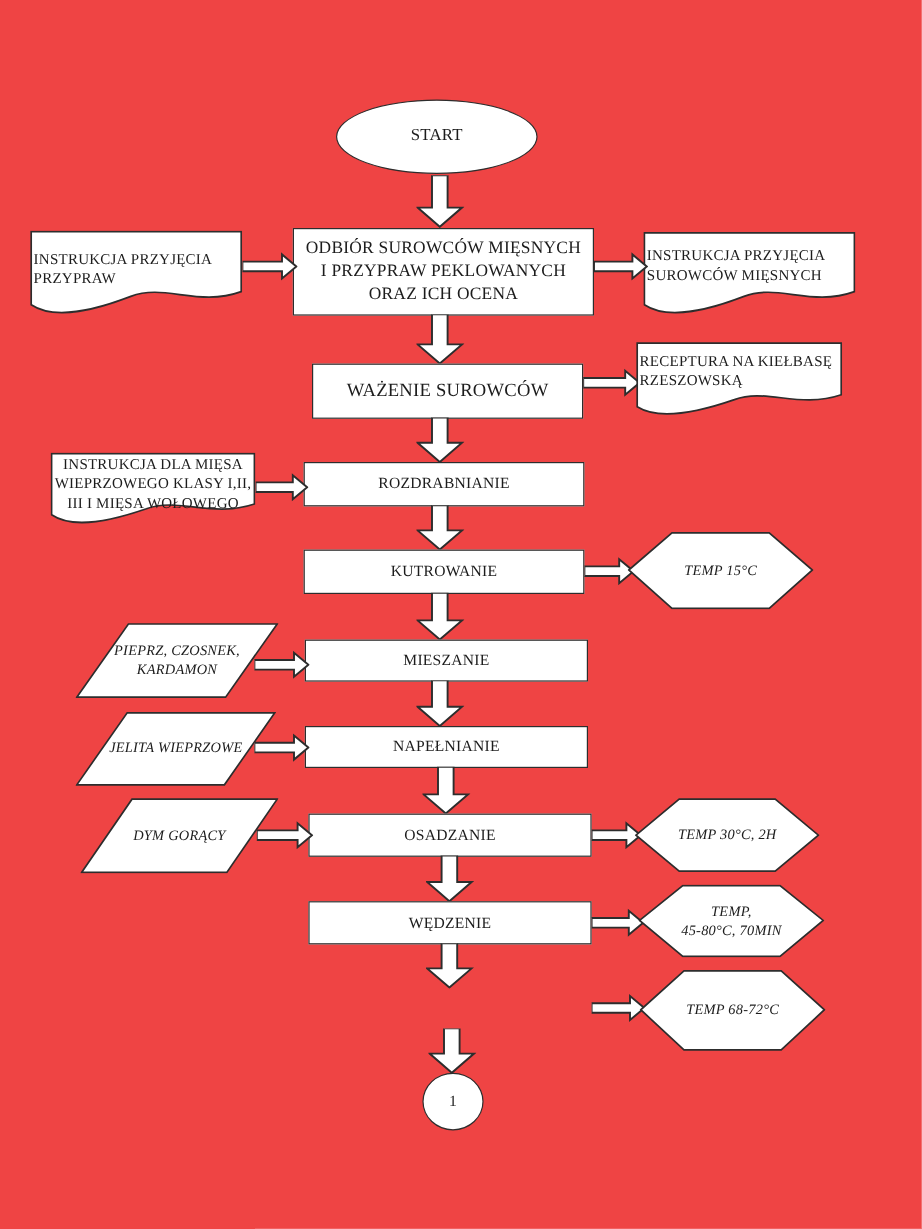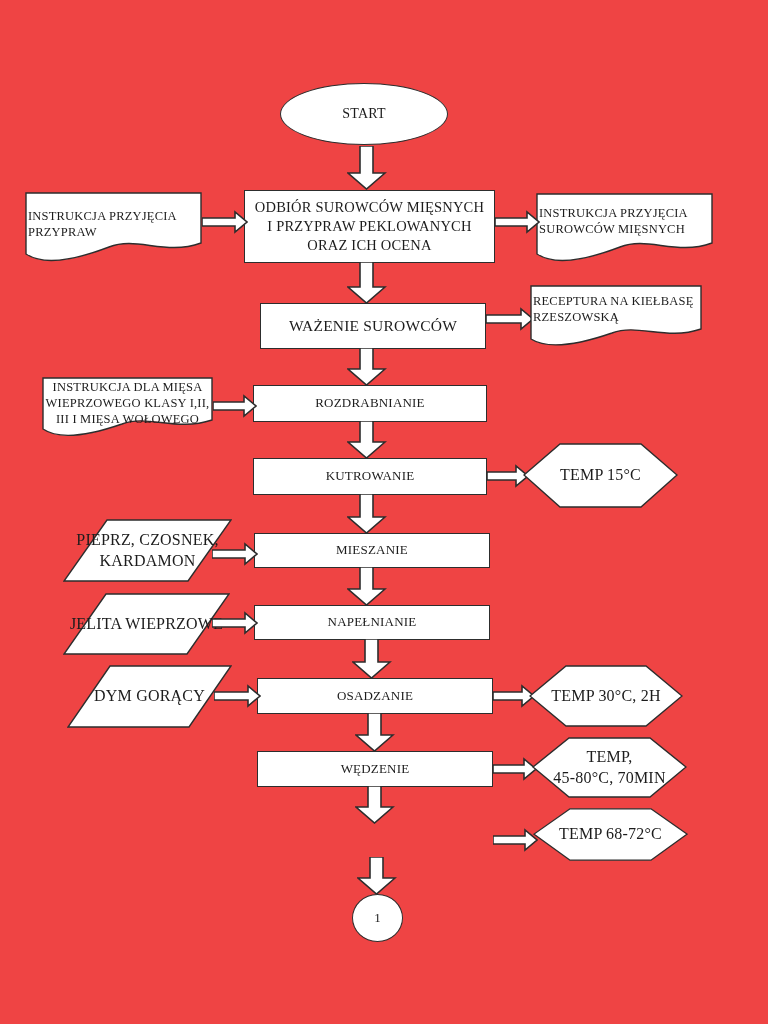--- a/index.html
+++ b/index.html
@@ -19,21 +19,21 @@
   .label {
     position:absolute; left:0; top:0; width:100%; height:100%;
     display:flex; align-items:center; justify-content:center;
     text-align:center; white-space:pre-line; line-height:1.3;
     font-size:13px; letter-spacing:0.2px;
   }
   .fs-term { font-size:14px; }
   .fs-main { font-size:14.5px; line-height:1.32; }
   .fs-big  { font-size:15.5px; }
   .fs-doc  { font-size:12.5px; line-height:1.28; }
-  .fs-cond { font-size:16px; line-height:1.3; }
+  .fs-cond { font-size:12px; line-height:1.3;font-style:italic; }
   .doc-left { align-items:flex-start; justify-content:flex-start; text-align:left; }
   .pad-a { padding:16px 2px 0 3px; }
   .pad-b { padding:12px 2px 0 3px; }
   .pad-c { padding:8px 2px 0 3px; }
   .pad-d { padding:2px 2px 0 2px; align-items:flex-start; }
   .arrow { position:absolute; }
   .arrow polygon { fill:#ffffff; stroke:#2d2d2d; stroke-width:1.6; }
 </style>
 </head>
 <body>
@@ -238,21 +238,21 @@
 
   <svg class="arrow" style="left:355px;top:786px;" width="40" height="38" viewBox="0 0 40 38">
       <polygon points="13,0 26,0 26,21 38,21 19.5,37 1,21 13,21"></polygon>
     </svg>
 
 
   <svg class="arrow" style="left:493px;top:828px;" width="45" height="24" viewBox="0 0 45 24">
       <polygon points="0,8 32,8 32,2 44,12 32,22 32,16 0,16"></polygon>
     </svg>
 
-  <div class="node" style="left:533px;top:808px;width:155px;height:53px;">
+  <div class="node" style="left:533px;top:808px;width:155px;height:68px;">
     <svg class="shape" viewBox="0 0 155 65" preserveAspectRatio="none">
         <polygon points="1,32 37,1 118,1 154,32 118,64 37,64"></polygon>
       </svg>
     <div class="label fs-cond">TEMP 68-72°C</div>
   </div>
 
   <svg class="arrow" style="left:357px;top:857px;" width="40" height="38" viewBox="0 0 40 38">
       <polygon points="13,0 26,0 26,21 38,21 19.5,37 1,21 13,21"></polygon>
     </svg>
 

